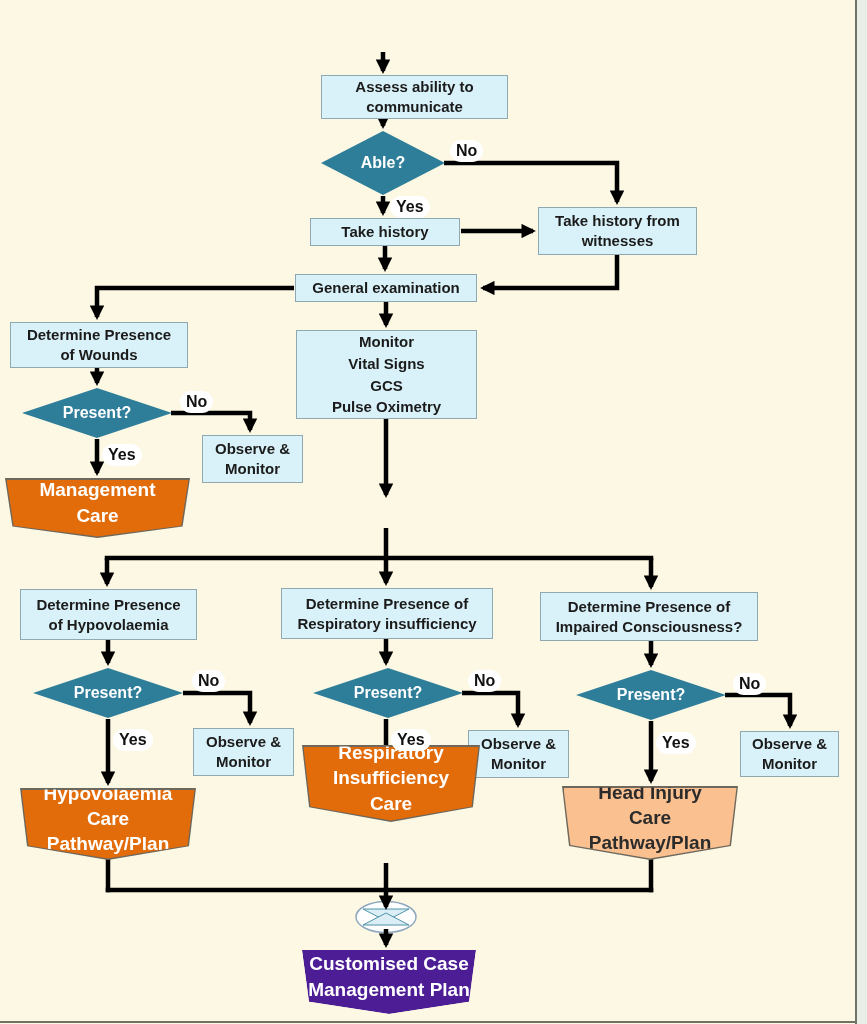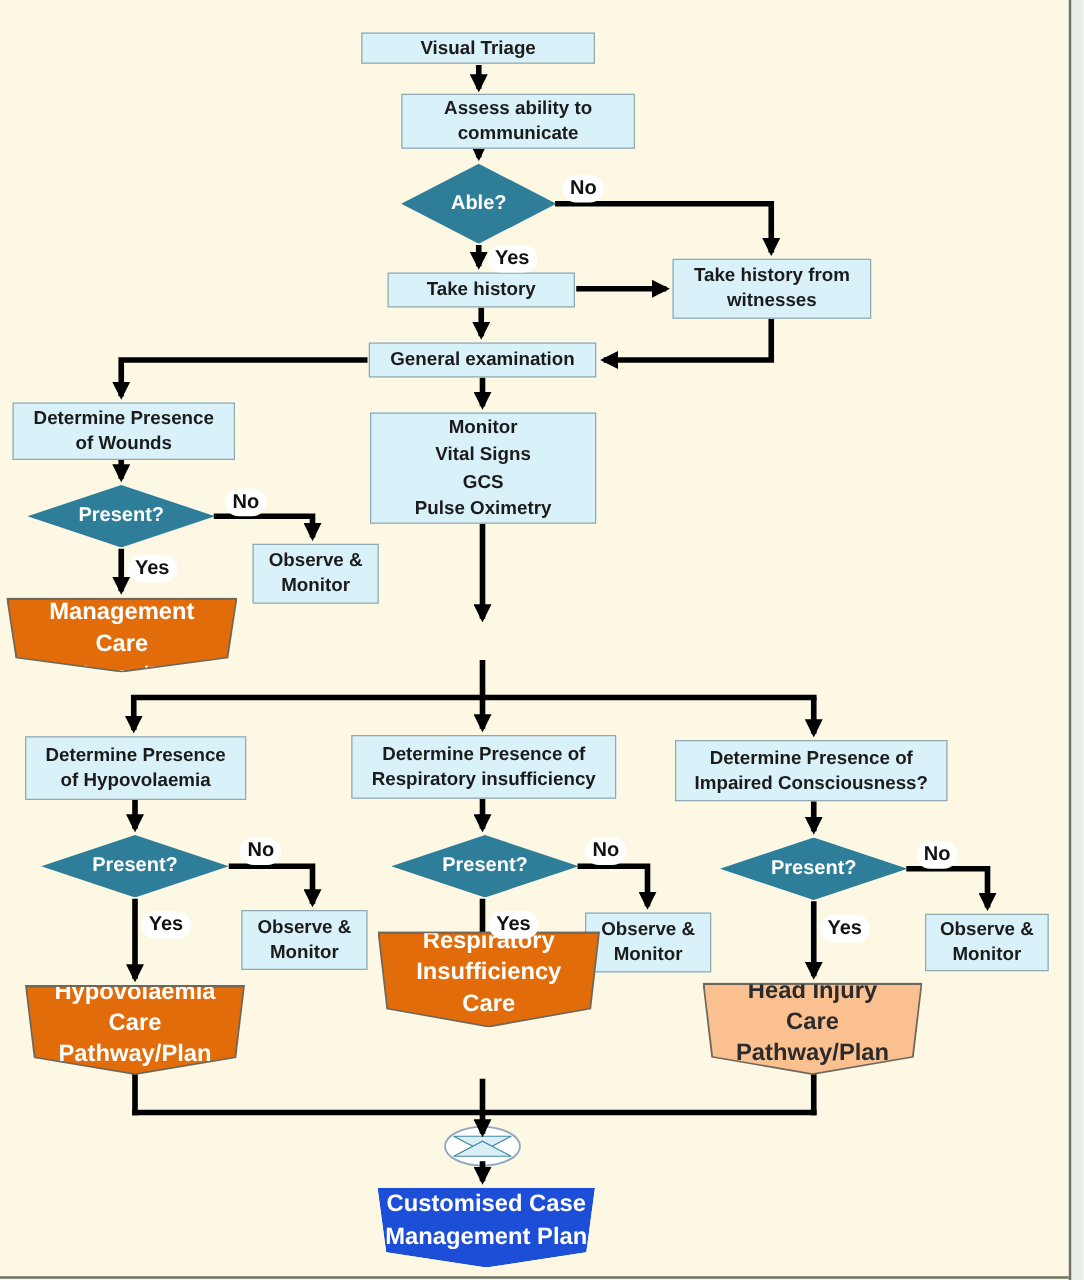--- a/index.html
+++ b/index.html
@@ -29,21 +29,21 @@
   .penta-in{
     position:absolute;inset:1.5px;box-sizing:border-box;
     clip-path:polygon(0 0,100% 0,96% 81%,50% 100%,4% 81%);
     display:flex;align-items:center;justify-content:center;
     text-align:center;font-weight:700;white-space:pre-line;
     font-size:19px;line-height:1.32;padding:2px 6px 13px 6px;
   }
   .orange .penta-in{background:#E36C0A;color:#ffffff;}
   .peach  .penta-in{background:#FAC090;color:#2b2b2b;}
   .purple{background:transparent;}
-  .purple .penta-in{inset:0;background:#1d4ed8;color:#ffffff;}
+  .purple .penta-in{inset:0;background:#4c1d95;color:#ffffff;}
   .chip{
     position:absolute;z-index:3;background:#ffffff;color:#111;
     font-weight:700;font-size:16px;line-height:22px;height:22px;
     padding:0 6px;white-space:nowrap;border-radius:11px;
   }
   .page-right-strip{
     position:absolute;right:0;top:0;width:10px;height:1024px;
     background:#E9EFE6;border-left:2px solid #6F7365;z-index:4;
   }
   .page-bottom-line{
@@ -97,21 +97,20 @@
       <path marker-end="url(#ah)" d="M386 719 V780"></path>
       <path marker-end="url(#ah)" d="M651 721 V781"></path>
       <path stroke-linecap="square" d="M108 861 V890"></path>
       <path stroke-linecap="square" d="M651 861 V890"></path>
       <path stroke-linecap="square" d="M108 890 H651"></path>
       <path marker-end="url(#ah)" d="M386 863 V907"></path>
       <path marker-end="url(#ah)" d="M386 929 V945"></path>
     </g>
   </svg>
 
-  <div class="node process" style="left:289px;top:26px;width:187px;height:25px;">Visual Triage</div>
   <div class="node process" style="left:289px;top:75px;width:187px;height:44px;margin-left:32px;">Assess ability to
 communicate</div>
   <div class="node process" style="left:310px;top:218px;width:150px;height:28px;">Take history</div>
   <div class="node process" style="left:295px;top:274px;width:182px;height:28px;">General examination</div>
   <div class="node process" style="left:538px;top:207px;width:159px;height:48px;">Take history from
 witnesses</div>
   <div class="node process" style="left:10px;top:322px;width:178px;height:46px;">Determine Presence
 of Wounds</div>
   <div class="node process" style="left:296px;top:330px;width:181px;height:89px;line-height:1.45;">Monitor
 Vital Signs

